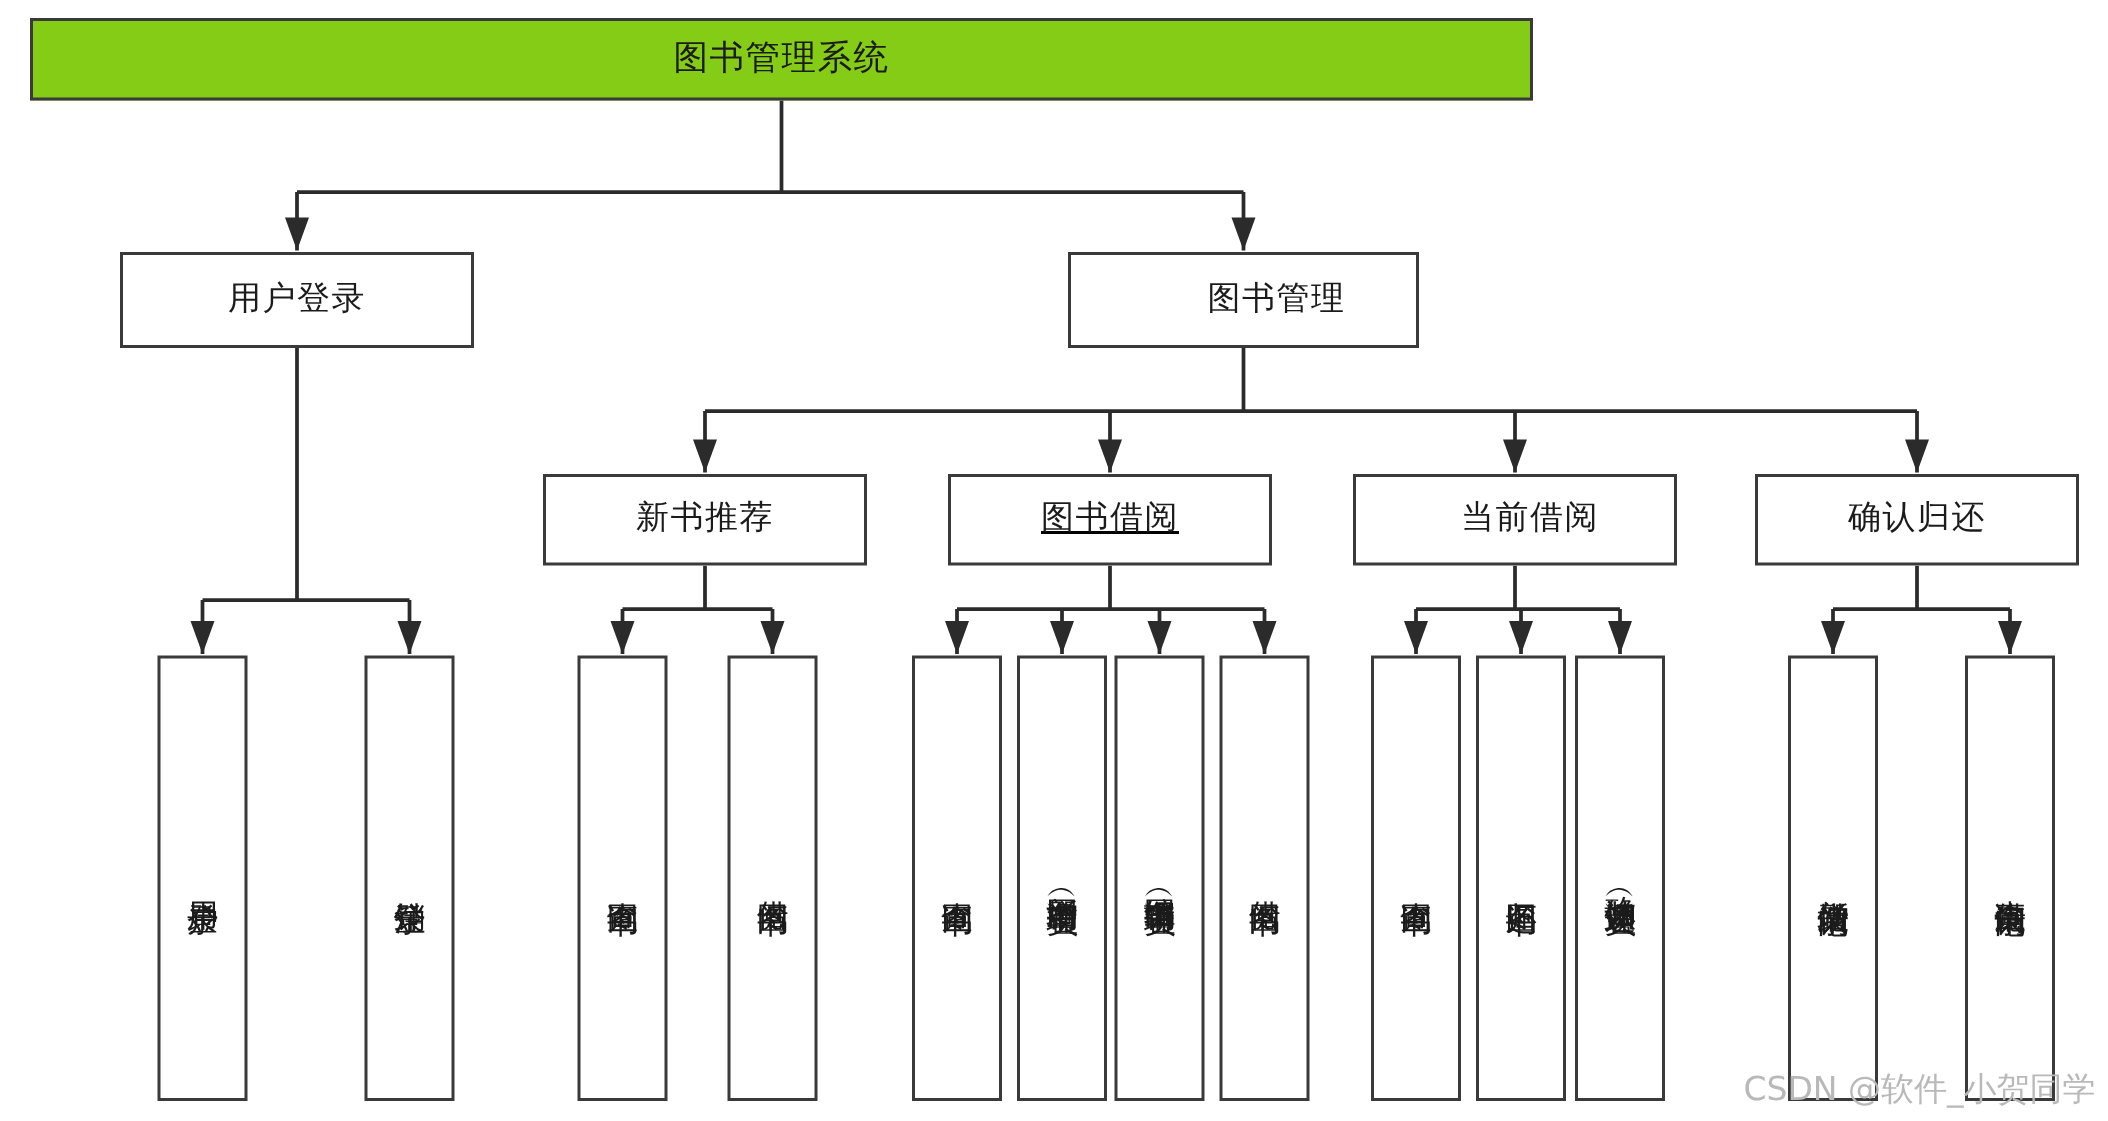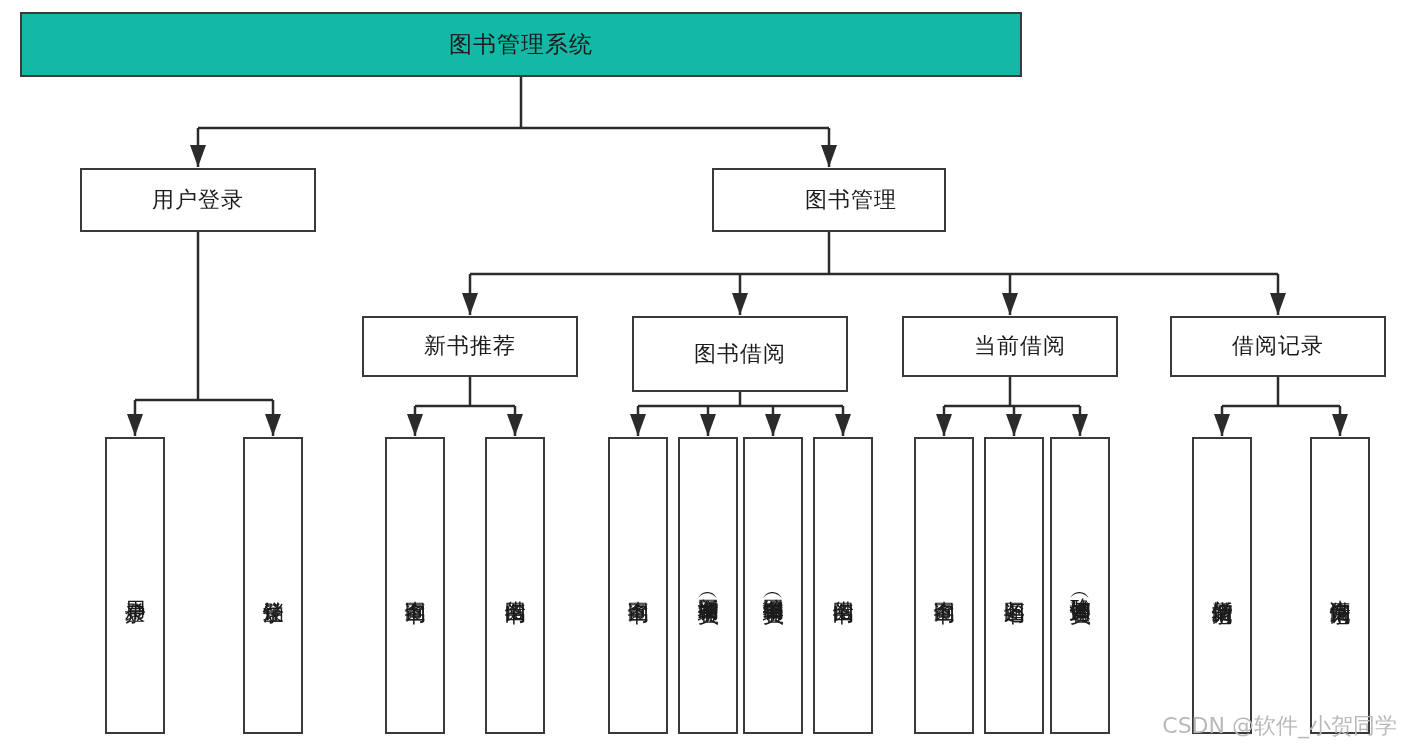--- a/index.html
+++ b/index.html
@@ -120,40 +120,40 @@
       <line x1="1080" y1="406" x2="1080" y2="436" stroke="#2b2b2b" stroke-width="2.5"></line>
       <polygon points="1072,414 1088,414 1080,436" fill="#2b2b2b"></polygon>
       <line x1="1278" y1="377" x2="1278" y2="406" stroke="#2b2b2b" stroke-width="2.5"></line>
       <line x1="1222" y1="406" x2="1340" y2="406" stroke="#2b2b2b" stroke-width="2.5"></line>
       <line x1="1222" y1="406" x2="1222" y2="436" stroke="#2b2b2b" stroke-width="2.5"></line>
       <polygon points="1214,414 1230,414 1222,436" fill="#2b2b2b"></polygon>
       <line x1="1340" y1="406" x2="1340" y2="436" stroke="#2b2b2b" stroke-width="2.5"></line>
       <polygon points="1332,414 1348,414 1340,436" fill="#2b2b2b"></polygon>
     </svg>
   <div id="node-layer">
-      <div class="node-box root-box" style="left: 20px; top: 12px; width: 1002px; height: 65px; border-color: rgb(58, 58, 58); background: #14b8a6;">
+      <div class="node-box root-box" style="left: 20px; top: 12px; width: 1002px; height: 55px; border-color: rgb(58, 58, 58); background: #84cc16;">
         <span class="node-label-h" style="color: rgb(27, 27, 27);">图书管理系统</span>
       </div>
       <div class="node-box" style="left: 80px; top: 168px; width: 236px; height: 64px; border-color: rgb(58, 58, 58); background: rgb(255, 255, 255);">
         <span class="node-label-h" style="color: rgb(27, 27, 27);">用户登录</span>
       </div>
       <div class="node-box" style="left: 712px; top: 168px; width: 234px; height: 64px; border-color: rgb(58, 58, 58); background: rgb(255, 255, 255); padding-left: 44px;">
         <span class="node-label-h" style="color: rgb(27, 27, 27);">图书管理</span>
       </div>
       <div class="node-box" style="left: 362px; top: 316px; width: 216px; height: 61px; border-color: rgb(58, 58, 58); background: rgb(255, 255, 255); align-items: center;">
         <span class="node-label-h" style="color: rgb(27, 27, 27);">新书推荐</span>
       </div>
-      <div class="node-box" style="left: 632px; top: 316px; width: 216px; height: 76px; border-color: rgb(58, 58, 58); background: rgb(255, 255, 255);">
+      <div class="node-box" style="left: 632px; top: 316px; width: 216px; height: 61px; border-color: rgb(58, 58, 58); background: rgb(255, 255, 255); text-decoration: underline;">
         <span class="node-label-h" style="color: rgb(27, 27, 27);">图书借阅</span>
       </div>
       <div class="node-box" style="left: 902px; top: 316px; width: 216px; height: 61px; border-color: rgb(58, 58, 58); background: rgb(255, 255, 255);">
         <span class="node-label-h" style="color: rgb(27, 27, 27); margin-left: 20px;">当前借阅</span>
       </div>
       <div class="node-box" style="left: 1170px; top: 316px; width: 216px; height: 61px; border-color: rgb(58, 58, 58); background: rgb(255, 255, 255);">
-        <span class="node-label-h" style="color: rgb(27, 27, 27);">借阅记录</span>
+        <span class="node-label-h" style="color: rgb(27, 27, 27);">确认归还</span>
       </div>
       <div class="node-box" style="left: 105px; top: 437px; width: 60px; height: 297px; border-color: rgb(58, 58, 58); background: rgb(255, 255, 255);">
         <span class="node-label-v" style="color: rgb(27, 27, 27);">用户登录</span>
       </div>
       <div class="node-box" style="left: 243px; top: 437px; width: 60px; height: 297px; border-color: rgb(58, 58, 58); background: rgb(255, 255, 255);">
         <span class="node-label-v" style="color: rgb(27, 27, 27);">注销登录</span>
       </div>
       <div class="node-box" style="left: 385px; top: 437px; width: 60px; height: 297px; border-color: rgb(58, 58, 58); background: rgb(255, 255, 255);">
         <span class="node-label-v" style="color: rgb(27, 27, 27);">查询图书</span>
       </div>

